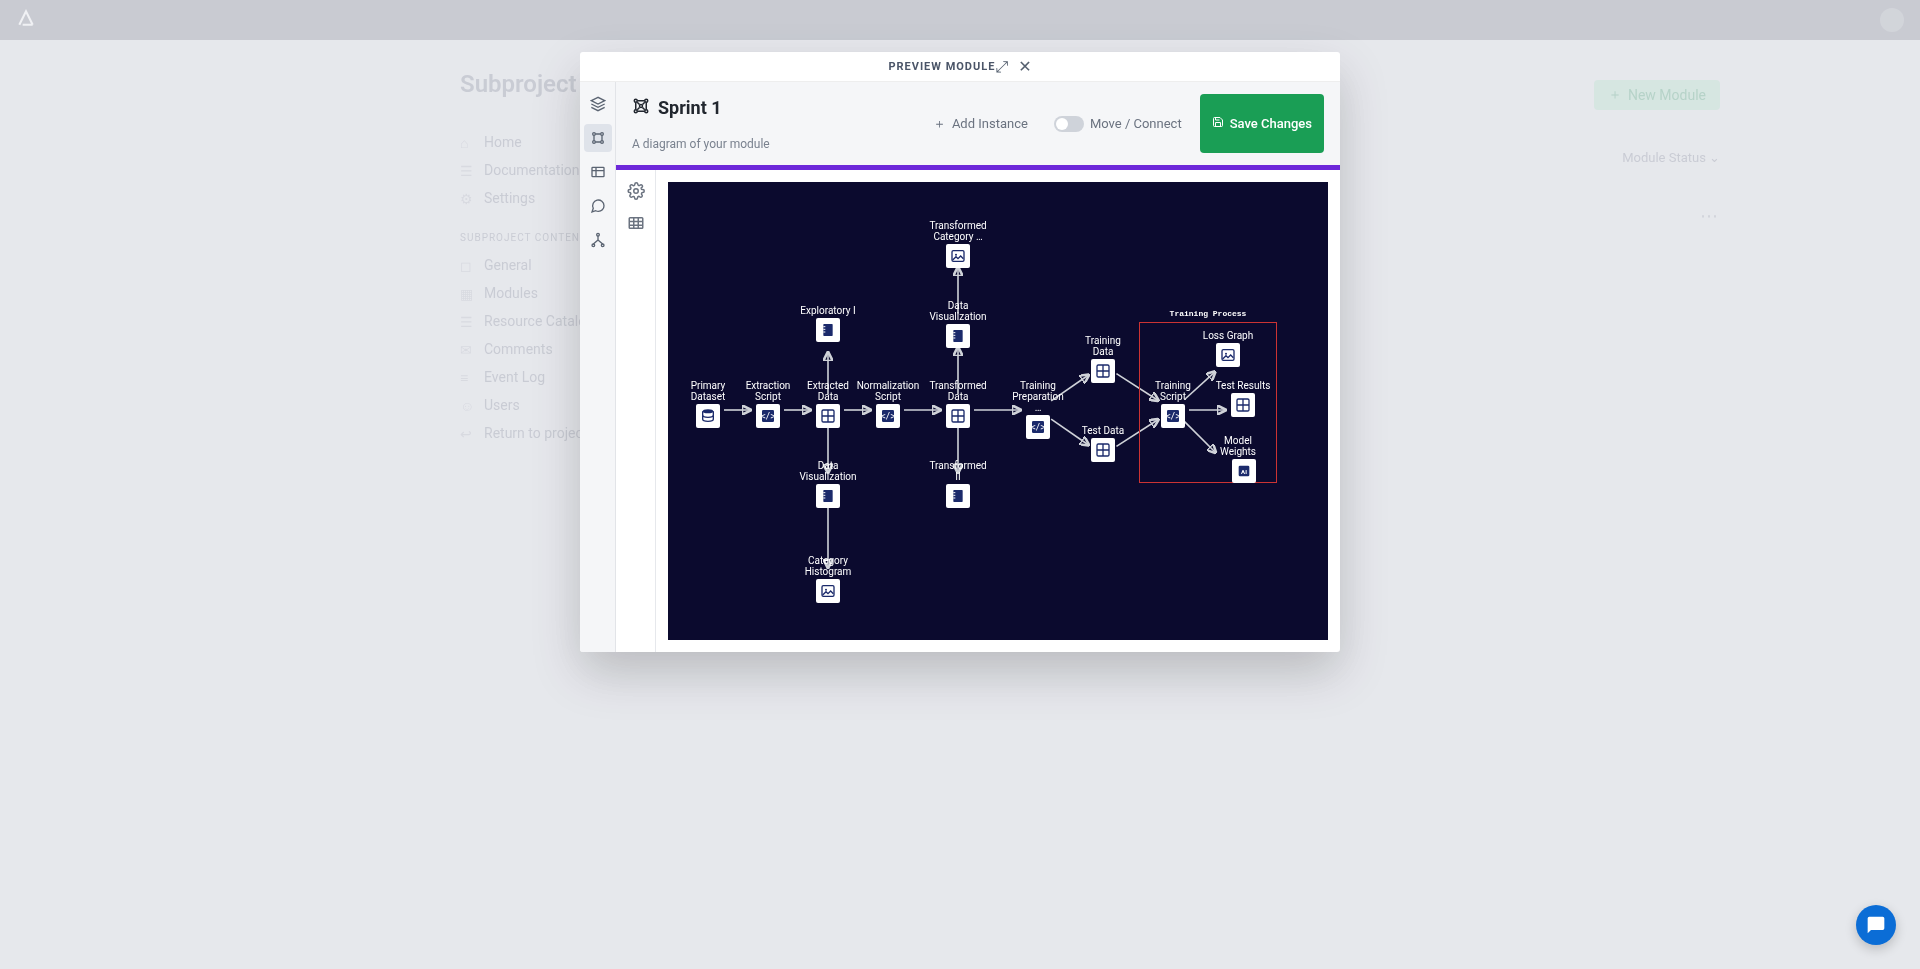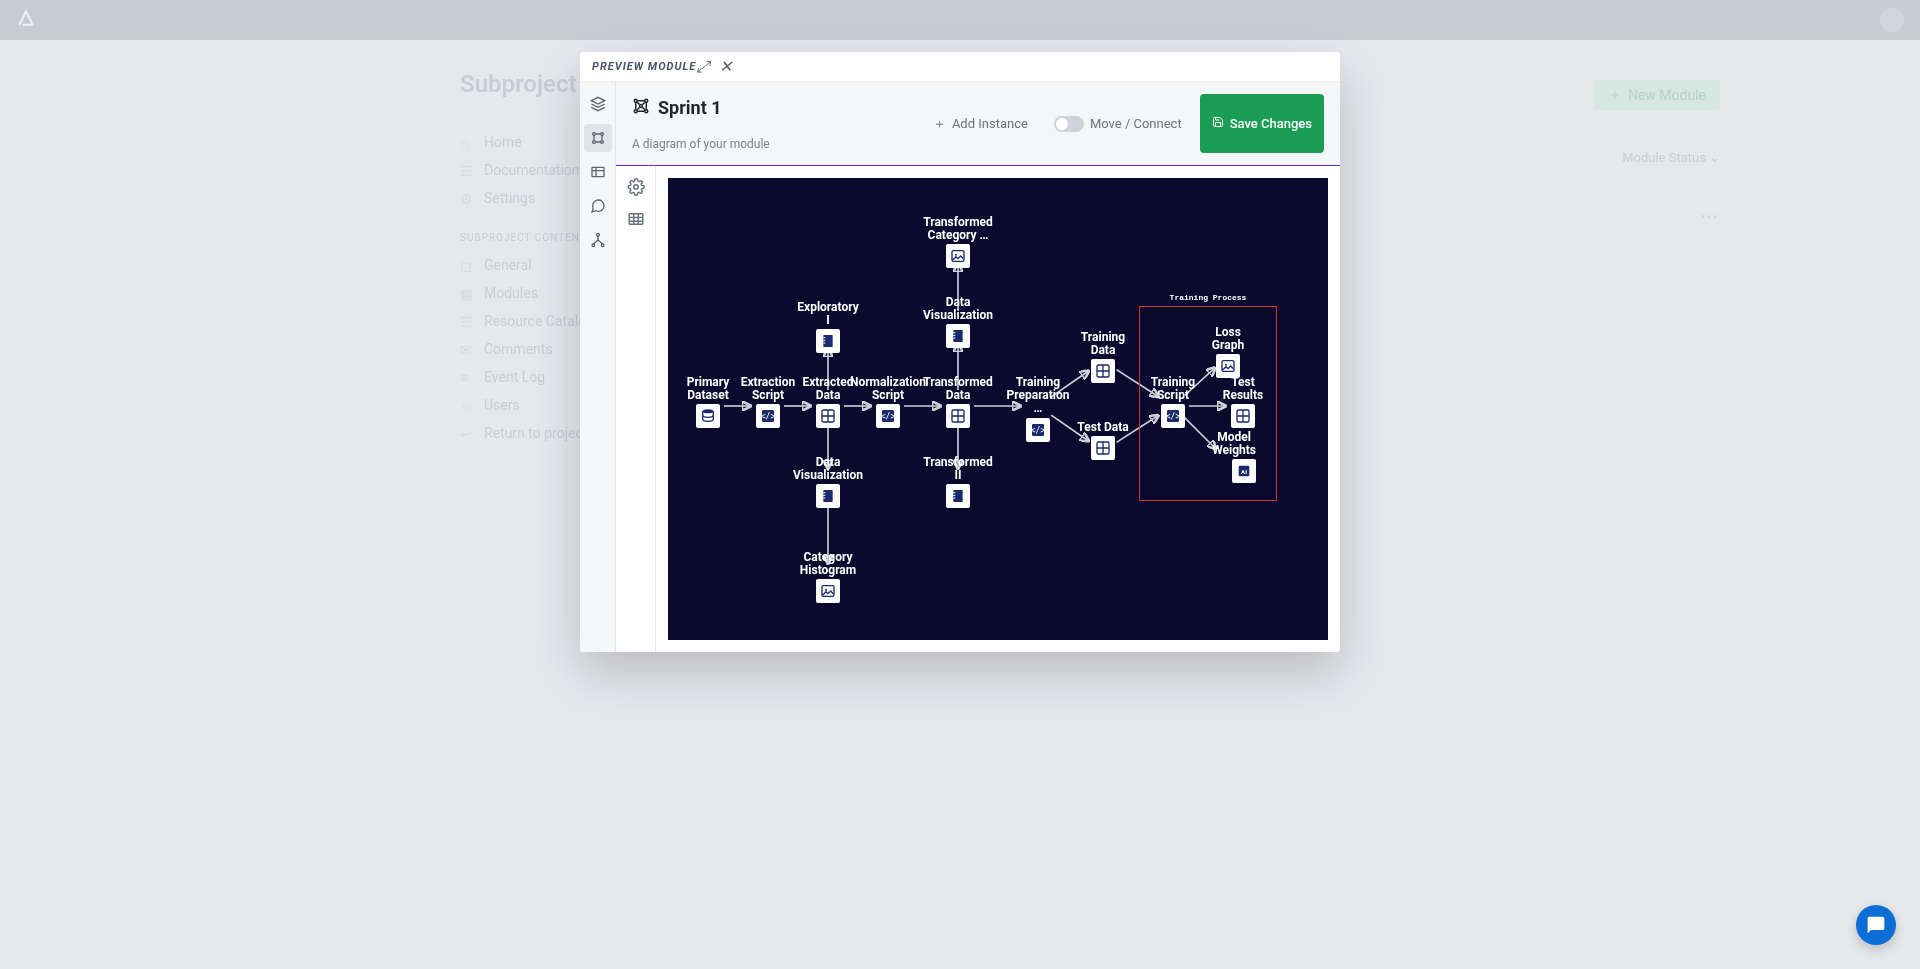--- a/index.html
+++ b/index.html
@@ -21,50 +21,50 @@
   .bg-right { position:absolute; right:-260px; top:10px; display:flex; flex-direction:column; gap:40px; align-items:flex-end; }
   .bg-newmod { background:#bde3d0; color:#6fb392; border-radius:4px; padding:6px 14px; font-size:14px; display:flex; align-items:center; gap:6px; }
   .bg-status { font-size:13px; color:#9fa3b0; }
   .bg-dots { color:#b3b6bf; font-size:18px; letter-spacing:2px; }
   
   
   .overlay { position:fixed; inset:0; background:rgba(230,232,236,0.6); }
   
   
   .modal { position:fixed; top:52px; left:50%; transform:translateX(-50%); width:760px; height:600px; background:#fff; border-radius:3px; box-shadow:0 20px 50px rgba(0,0,0,.2); display:flex; flex-direction:column; overflow:hidden; }
-  .modal-header { height:30px; display:flex; align-items:center; justify-content:flex-start; padding:0 12px; border-bottom:1px solid #eee;font-style:italic; }
+  .modal-header { height:30px; display:flex; align-items:center; justify-content:center; padding:0 12px; border-bottom:1px solid #eee; }
   .modal-header .label { font-size:11px; font-weight:700; letter-spacing:1px; color:#4b5568; }
   .modal-header .winctl { display:flex; gap:10px; color:#55606f; }
   .modal-header .winctl span { cursor:pointer; }
   
   .modal-body { flex:1; display:flex; min-height:0; }
   .modal-leftrail { width:36px; background:#f5f6f8; border-right:1px solid #e2e4e8; display:flex; flex-direction:column; align-items:center; padding-top:8px; gap:6px; }
   .modal-leftrail .railbtn { width:28px; height:28px; display:flex; align-items:center; justify-content:center; border-radius:4px; color:#5b6472; cursor:pointer; }
   .modal-leftrail .railbtn.active { background:#dfe3ea; }
   
   .modal-main { flex:1; display:flex; flex-direction:column; min-width:0; }
-  .main-header { background:#f5f6f8; padding:12px 16px; display:flex; align-items:center; gap:10px; border-bottom:1px solid #6d28d9;justify-content:space-between; }
+  .main-header { background:#f5f6f8; padding:12px 16px; display:flex; align-items:center; gap:10px; border-bottom:5px solid #6d28d9;justify-content:space-between; }
   .main-header .titleblock { display:flex; flex-direction:column; }
   .main-header .titleblock .t { display:flex; align-items:center; gap:8px; font-size:18px; font-weight:700; color:#22272f; }
   .main-header .titleblock .s { font-size:12px; color:#7a828f; margin-top:18px; }
   .main-header .spacer { flex:1; }
   .main-header .hbtn { display:flex; align-items:center; gap:6px; font-size:13px; color:#6b7380; cursor:pointer; padding:4px 8px; }
   .main-header .toggle { width:30px; height:16px; border-radius:8px; background:#cfd3da; position:relative; }
   .main-header .toggle::after { content:""; position:absolute; width:12px; height:12px; border-radius:50%; background:#fff; top:2px; left:2px; }
   .main-header .savebtn { background:#1a9e55; color:#fff; border-radius:4px; padding:22px 12px; font-size:13px; font-weight:500; display:flex; align-items:center; gap:6px; cursor:pointer; }
   
   .main-body { flex:1; display:flex; min-height:0; }
   .main-innerrail { width:40px; border-right:1px solid #e6e8ec; display:flex; flex-direction:column; align-items:center; padding-top:12px; gap:14px; }
   .main-innerrail .ir { width:18px; height:18px; color:#6b7380; cursor:pointer; }
   
   .canvas-wrap { flex:1; padding:12px; }
   .canvas { width:100%; height:100%; background:#0b0a2e; position:relative; overflow:hidden; }
   
   .node { position:absolute; display:flex; flex-direction:column; align-items:center; width:56px; }
-  .node .nlabel { color:#fff; font-size:12px; font-weight:700; text-align:center; line-height:1.1; margin-bottom:2px; white-space:pre-line; }
+  .node .nlabel { color:#fff; font-size:10px; font-weight:400; text-align:center; line-height:1.1; margin-bottom:2px; white-space:pre-line; }
   .node .nbox { width:24px; height:24px; background:#fff; border-radius:2px; display:flex; align-items:center; justify-content:center; }
   .node .nbox svg { width:16px; height:16px; fill:#1b2a6b; }
   
   .edge { position:absolute; pointer-events:none; }
   .edge line, .edge path { stroke:#cfd2d8; stroke-width:1.6; fill:none; }
   
   .group-box { position:absolute; border:1px solid #c33; }
   .group-box .glabel { position:absolute; top:-14px; left:50%; transform:translateX(-50%); color:#fff; font-size:8px; font-weight:700; white-space:nowrap; }
   
   
@@ -253,21 +253,21 @@
                 <line x1="383.15507506630047" y1="237.10735966128493" x2="420.200540550412" y2="262.75422038105444" marker-end="url(#ah)"></line>
                 <line x1="448.4588556060248" y1="191.65212146101598" x2="489.858787443222" y2="218.26636335635703" marker-end="url(#ah)"></line>
                 <line x1="448.4588556060248" y1="264.34787853898405" x2="489.858787443222" y2="237.73363664364297" marker-end="url(#ah)"></line>
                 <line x1="516.8390411743351" y1="217.237235296059" x2="546.6810786788731" y2="190.10811029193363" marker-end="url(#ah)"></line>
                 <line x1="521" y1="228" x2="557" y2="228" marker-end="url(#ah)"></line>
                 <line x1="516.3137084989847" y1="239.31370849898477" x2="547.2720779386422" y2="270.27207793864216" marker-end="url(#ah)"></line>
                 <line x1="160" y1="244" x2="160" y2="290" marker-end="url(#ah)"></line>
                 <line x1="160" y1="324" x2="160" y2="385" marker-end="url(#ah)"></line>
               </svg>
 
-            <div class="group-box" id="group-box" style="left: 471px; top: 128px; width: 138px; height: 195px; font-family: Liberation Mono, monospace;">
+            <div class="group-box" id="group-box" style="left: 471px; top: 140px; width: 138px; height: 161px; font-family: Liberation Mono, monospace;">
               <span class="glabel">Training Process</span>
             </div>
 
           <div class="node" style="left: 12px; top: 198px;">
                 <div class="nlabel">Primary
 Dataset</div>
                 <div class="nbox">
                   <svg viewBox="0 0 24 24">
                     <ellipse cx="12" cy="5" rx="8" ry="3" fill="#1b2a6b"></ellipse>
                     <path d="M4 5v6c0 1.7 3.6 3 8 3s8-1.3 8-3V5" stroke="#1b2a6b" stroke-width="2" fill="none"></path>

